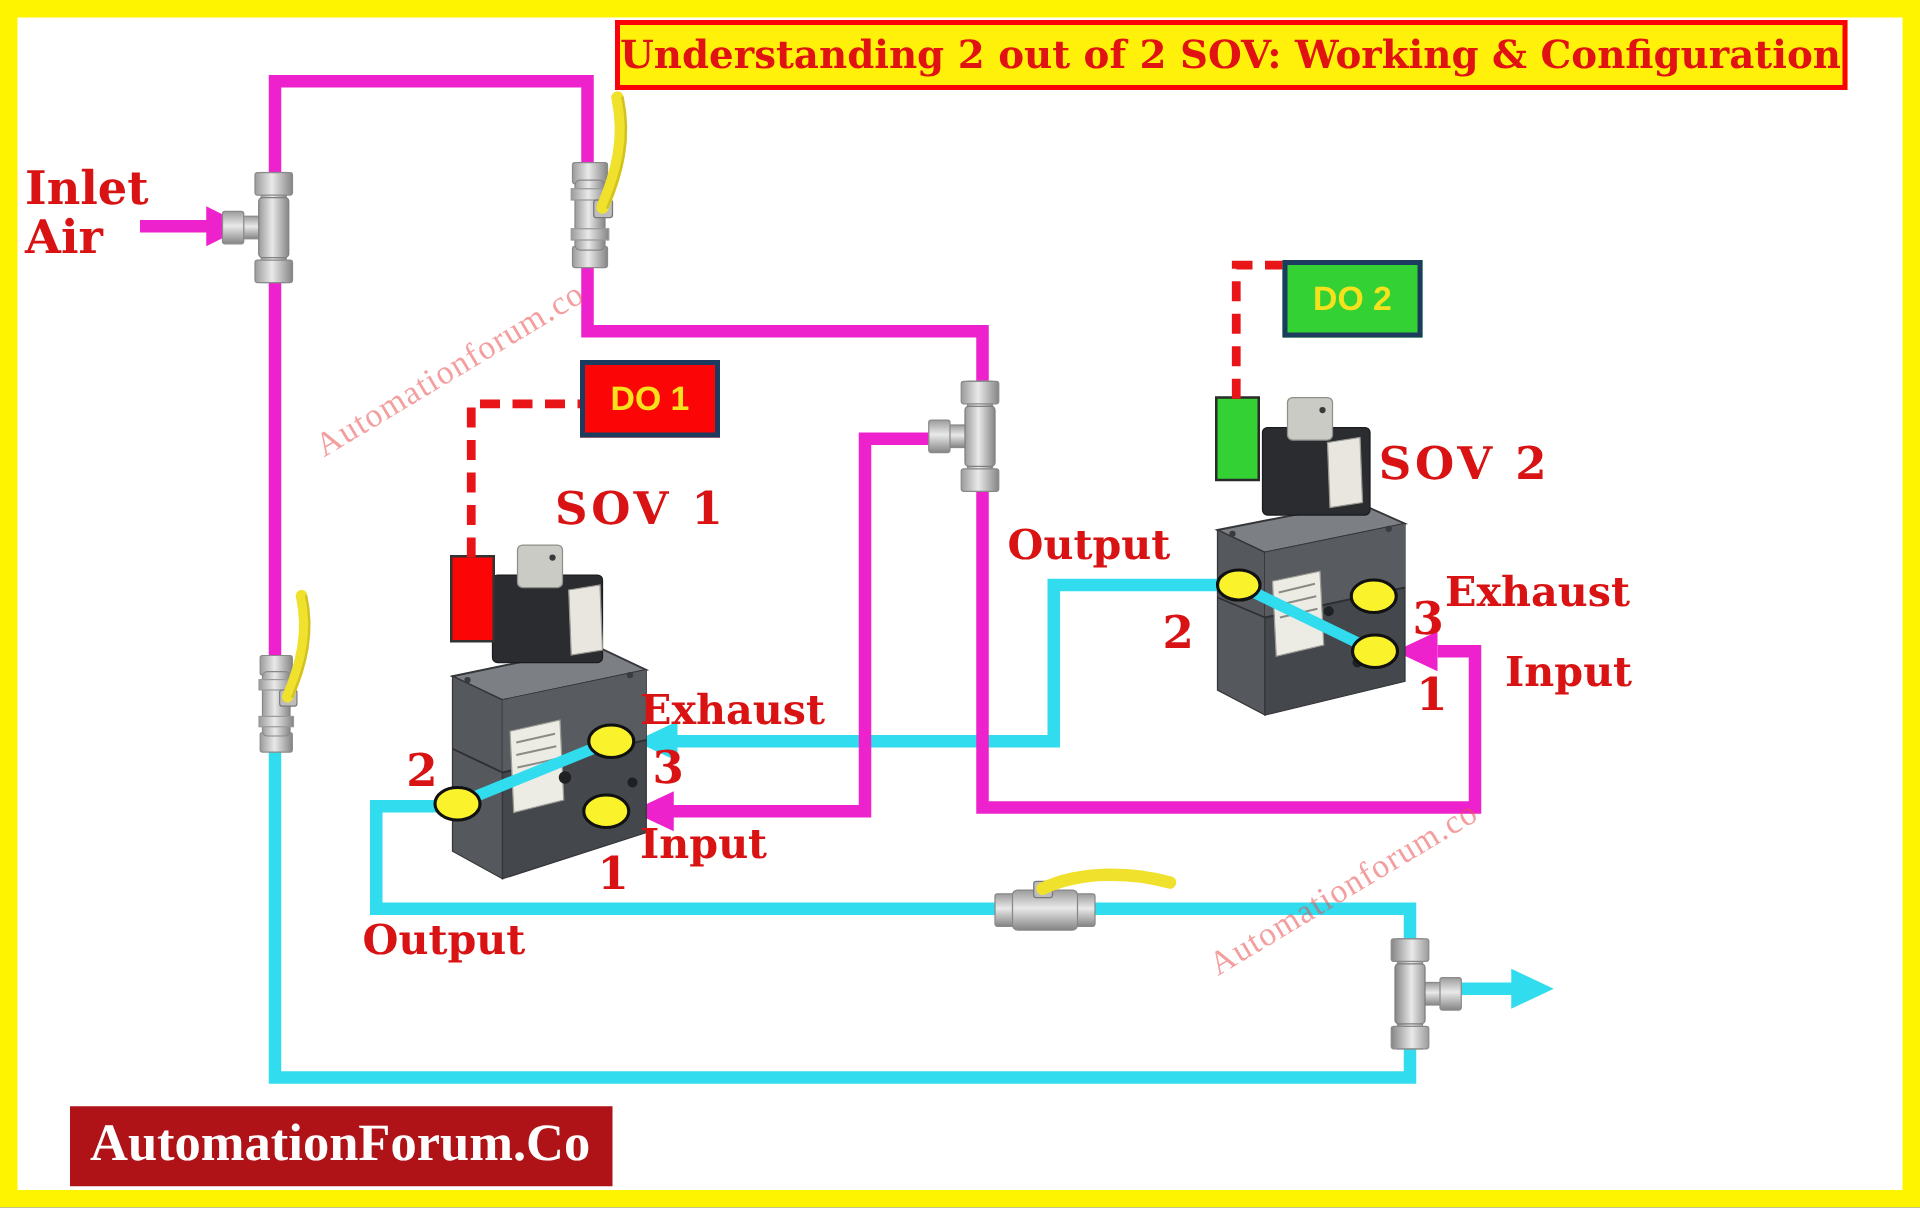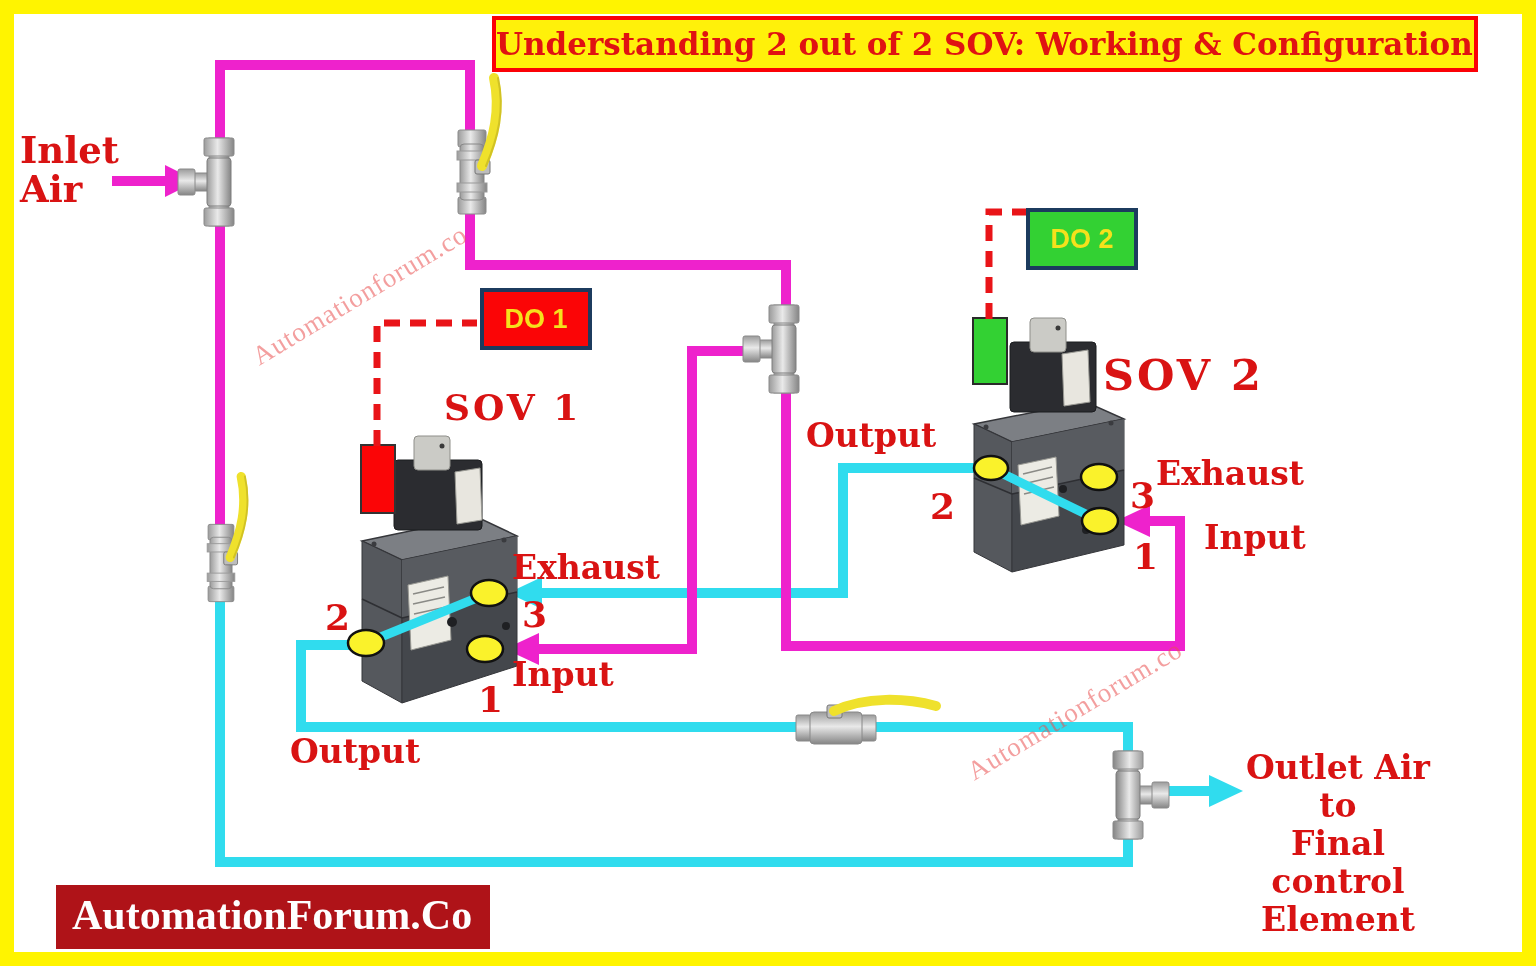--- a/index.html
+++ b/index.html
@@ -21,38 +21,38 @@
     color:var(--title-text,#E01212); font-weight:bold; font-size:31px;
     text-align:left; line-height:48px; z-index:40;
     font-family:"DejaVu Serif","Liberation Serif",serif;
   }
   .do-box{
     position:absolute; width:104px; height:54px; border:4px solid var(--do-border,#1C3B5E);
     color:var(--do-text,#F5E11C); font-weight:bold; font-size:27px;
     font-family:"Liberation Sans","DejaVu Sans",sans-serif;
     text-align:center; line-height:54px; z-index:40;
   }
-  #do1-box{left:466px; top:274px; background:var(--do1-bg,#FB0506);}
+  #do1-box{left:450px; top:274px; background:var(--do1-bg,#FB0506);}
   #do2-box{left:1012px; top:166px; background:var(--do2-bg,#33D133);margin-top:28px;}
   .watermark{
     position:absolute; width:320px; text-align:center;
     color:var(--watermark,rgba(233,80,80,0.55));
     font-size:27px; transform:rotate(-31deg); z-index:25;
     font-family:"Liberation Serif","DejaVu Serif",serif; letter-spacing:1px;
   }
   #logo{
     position:absolute; left:42px; top:871px; background:var(--logo-bg,#AF1318);
     color:var(--logo-text,#fff); font-weight:bold; font-size:42px;
     padding:6px 18px 10px 16px; z-index:40;
     font-family:"Liberation Serif","DejaVu Serif",serif;
   }
   
   #inlet-air  {left:6px;   top:117px; width:114px; text-align:left; font-size:37px;}
   #sov1-name  {left:430px; top:375px; font-size:36px; letter-spacing:3px;}
-  #sov2-name  {left:1089px;top:339px; font-size:43px; letter-spacing:3px;}
+  #sov2-name  {left:1089px;top:339px; font-size:36px; letter-spacing:3px;}
   #sov1-exh   {left:498px; top:537px; font-size:33px;}
   #sov1-p3    {left:508px; top:582px; font-size:36px;}
   #sov1-p2    {left:311px; top:585px; font-size:36px;}
   #sov1-in    {left:498px; top:644px; font-size:33px;}
   #sov1-p1    {left:464px; top:667px; font-size:36px;}
   #sov1-out   {left:276px; top:721px; font-size:33px;}
   #sov2-out   {left:792px; top:405px; font-size:33px;}
   #sov2-p2    {left:916px; top:474px; font-size:36px;}
   #sov2-exh   {left:1142px;top:443px; font-size:33px;}
   #sov2-p3    {left:1116px;top:463px; font-size:36px;}
@@ -210,21 +210,18 @@
   <div class="lbl" id="sov1-p1">1</div>
   <div class="lbl" id="sov1-out">Output</div>
 
   <div class="lbl" id="sov2-out">Output</div>
   <div class="lbl" id="sov2-p2">2</div>
   <div class="lbl" id="sov2-exh">Exhaust</div>
   <div class="lbl" id="sov2-p3">3</div>
   <div class="lbl" id="sov2-in">Input</div>
   <div class="lbl" id="sov2-p1">1</div>
 
-  <div class="lbl" id="outlet-air">Outlet Air to
-Final control
-Element</div>
 
   <div class="watermark" id="wm1">Automationforum.co</div>
   <div class="watermark" id="wm2">Automationforum.co</div>
 
   <div id="logo">AutomationForum.Co</div>
 </div>
 
 </body></html>

